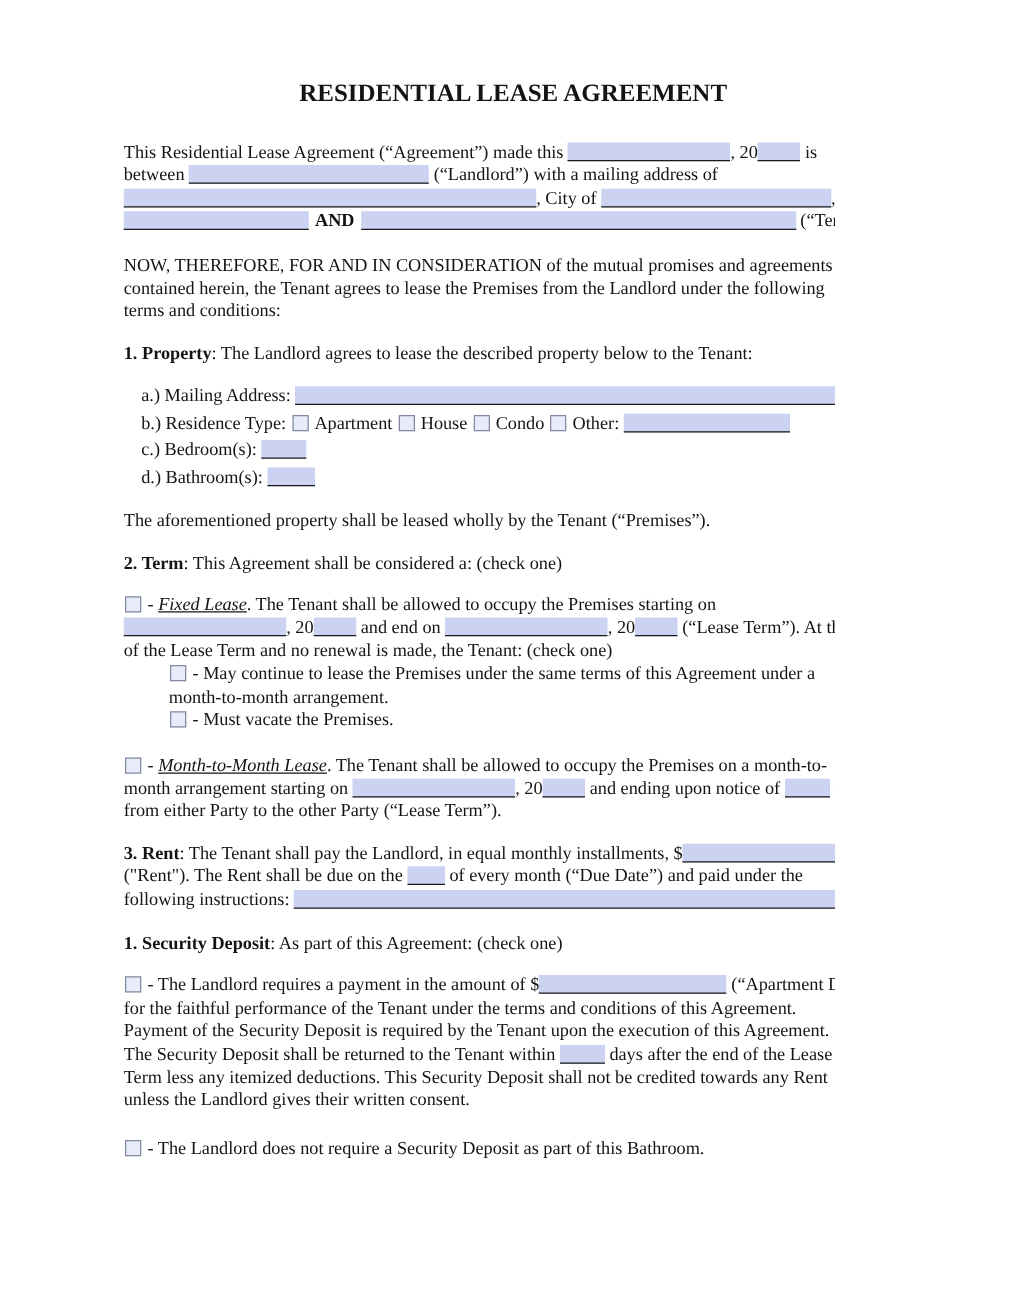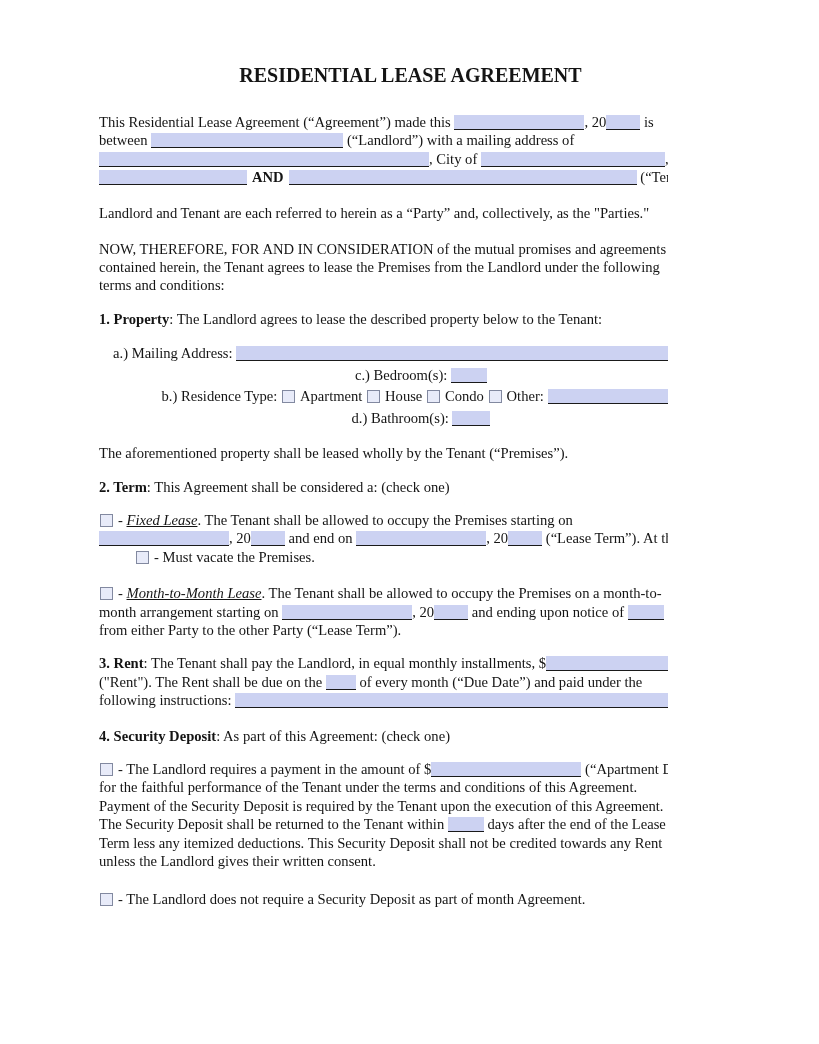--- a/index.html
+++ b/index.html
@@ -7,21 +7,21 @@
         font-family:Liberation Serif, serif;font-size:14.6px;line-height:18.4px;color:#141414;}
   .content{position:absolute;left:84px;top:62px;width:660px;white-space:nowrap;}
   .title{font-weight:bold;font-size:20px;line-height:26px;text-align:center;width:653px;margin:0 0 25px 0;}
   .blk{margin:15px;}
   .b{font-weight:bold;}
   .iu{font-style:italic;text-decoration:underline;}
   .and{font-weight:bold;margin:0 5px;}
   .field{display:inline-block;background:#ccd2f2;border-bottom:1px solid #1a1a1a;height:14px;vertical-align:-3px;}
   .cb{display:inline-block;width:11px;height:11px;background:#e8ebf9;border:1px solid #8289a0;margin:0 5px -1px 1px;vertical-align:-1px;}
   .sub{padding-left:36px;}
-  .li{padding-left:14px;line-height:21.5px;text-align:center;}
+  .li{padding-left:14px;line-height:21.5px;}
   
   .w-date{width:130px}.w-yy{width:34px}.w-landlord{width:192px}.w-addr{width:330px}
   .w-city{width:184px}.w-state{width:148px}.w-tenant{width:348px}.w-mail{width:500px}
   .w-other{width:133px}.w-bed{width:36px}.w-bath{width:38px}
   .w-rent{width:150px}.w-day{width:30px}.w-instr{width:478px}.w-sd{width:150px}.w-days{width:36px}
   
   .m-intro{margin-bottom:17px}.m-parties{margin-bottom:17.5px}.m-cons{margin-bottom:15px}
   .m-s1{margin-bottom:11px}.m-list{margin-bottom:6px}.m-note{margin-bottom:13px}
   .m-s2{margin-bottom:15px}.m-fixed{margin-bottom:18px}.m-m2m{margin-bottom:10px}
   .m-rent{margin-bottom:17px}.m-s4{margin-bottom:14px}.m-opt1{margin-bottom:20px}
@@ -38,67 +38,68 @@
   <div class="content">
 
     <div class="title">RESIDENTIAL LEASE AGREEMENT</div>
 
     <div class="blk m-intro"><span>This Residential Lease Agreement (“Agreement”) made this </span><span class="field w-date"></span><span>, 20</span><span class="field w-yy"></span><span> is</span><br>
       <span>between </span><span class="field w-landlord"></span><span> (“Landlord”) with a mailing address of</span><br>
       <span class="field w-addr"></span><span>, City of </span><span class="field w-city"></span><span>, State of</span><br>
       <span class="field w-state"></span><span class="and">AND</span><span class="field w-tenant"></span><span> (“Tenant(s)”).</span>
     </div>
 
-    <div class="blk m-parties"><span>Landlord and Tenant are each referred to herein as a “Party” and, collectively, as the "Parties."</span></div>
 
     <div class="blk m-cons">
       <span>NOW, THEREFORE, FOR AND IN CONSIDERATION of the mutual promises and agreements</span><br>
       <span>contained herein, the Tenant agrees to lease the Premises from the Landlord under the following</span><br>
       <span>terms and conditions:</span>
     </div>
 
     <div class="blk m-s1"><span class="b">1. Property</span><span>: The Landlord agrees to lease the described property below to the Tenant:</span></div>
 
     <div class="blk m-list">
       <div class="li"><span>a.)</span> <span>Mailing Address: </span><span class="field w-mail"></span></div>
+      <div class="li"><span>b.)</span> <span>Residence Type: </span><span class="cb"></span><span>Apartment </span><span class="cb"></span><span>House </span><span class="cb"></span><span>Condo </span><span class="cb"></span><span>Other: </span><span class="field w-other"></span></div>
       <div class="li"><span>c.)</span> <span>Bedroom(s): </span><span class="field w-bed"></span></div>
-      <div class="li"><span>b.)</span> <span>Residence Type: </span><span class="cb"></span><span>Apartment </span><span class="cb"></span><span>House </span><span class="cb"></span><span>Condo </span><span class="cb"></span><span>Other: </span><span class="field w-other"></span></div>
       <div class="li"><span>d.)</span> <span>Bathroom(s): </span><span class="field w-bath"></span></div>
     </div>
 
     <div class="blk m-note"><span>The aforementioned property shall be leased wholly by the Tenant (“Premises”).</span></div>
 
     <div class="blk m-s2"><span class="b">2. Term</span><span>: This Agreement shall be considered a: (check one)</span></div>
 
     <div class="blk m-fixed">
       <span class="cb"></span><span>- </span><span class="iu">Fixed Lease</span><span>. The Tenant shall be allowed to occupy the Premises starting on</span><br>
       <span class="field w-date"></span><span>, 20</span><span class="field w-yy"></span><span> and end on </span><span class="field w-date"></span><span>, 20</span><span class="field w-yy"></span><span> (“Lease Term”). At the end</span><br>
+      <span>of the Lease Term and no renewal is made, the Tenant: (check one)</span>
+      <div class="sub"><span class="cb"></span><span>- May continue to lease the Premises under the same terms of this Agreement under a</span><br><span>month-to-month arrangement.</span></div>
       <div class="sub"><span class="cb"></span><span>- Must vacate the Premises.</span></div>
     </div>
 
     <div class="blk m-m2m">
       <span class="cb"></span><span>- </span><span class="iu">Month-to-Month Lease</span><span>. The Tenant shall be allowed to occupy the Premises on a month-to-</span><br>
       <span>month arrangement starting on </span><span class="field w-date"></span><span>, 20</span><span class="field w-yy"></span><span> and ending upon notice of </span><span class="field w-days"></span><span> days</span><br>
       <span>from either Party to the other Party (“Lease Term”).</span>
     </div>
 
     <div class="blk m-rent">
       <span class="b">3. Rent</span><span>: The Tenant shall pay the Landlord, in equal monthly installments, $</span><span class="field w-rent"></span><br>
       <span>("Rent"). The Rent shall be due on the </span><span class="field w-day"></span><span> of every month (“Due Date”) and paid under the</span><br>
       <span>following instructions: </span><span class="field w-instr"></span><span>.</span>
     </div>
 
-    <div class="blk m-s4"><span class="b">4. Security Deposit</span><span>: As part of this Agreement: (check one)</span></div>
+    <div class="blk m-s4"><span class="b">1. Security Deposit</span><span>: As part of this Agreement: (check one)</span></div>
 
     <div class="blk m-opt1">
       <span class="cb"></span><span>- The Landlord requires a payment in the amount of $</span><span class="field w-sd"></span><span> (“Apartment Deposit”)</span><br>
       <span>for the faithful performance of the Tenant under the terms and conditions of this Agreement.</span><br>
       <span>Payment of the Security Deposit is required by the Tenant upon the execution of this Agreement.</span><br>
       <span>The Security Deposit shall be returned to the Tenant within </span><span class="field w-days"></span><span> days after the end of the Lease</span><br>
       <span>Term less any itemized deductions. This Security Deposit shall not be credited towards any Rent</span><br>
       <span>unless the Landlord gives their written consent.</span>
     </div>
 
-    <div class="blk"><span class="cb"></span><span>- The Landlord does not require a Security Deposit as part of month Agreement.</span></div>
+    <div class="blk"><span class="cb"></span><span>- The Landlord does not require a Security Deposit as part of this Bathroom.</span></div>
 
   </div>
 
 </div>
 
 </body></html>

